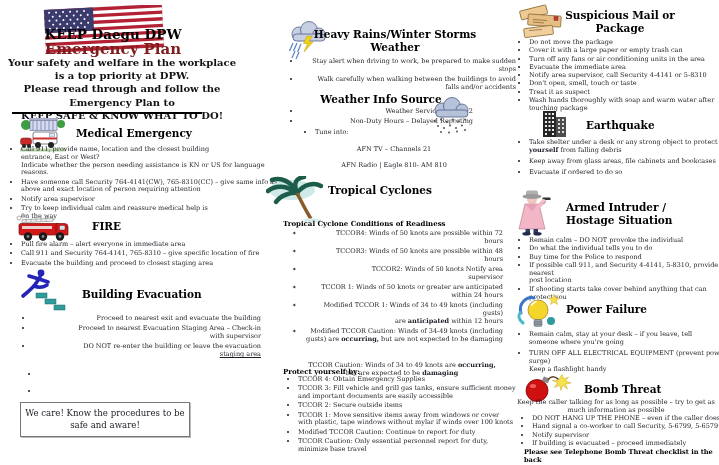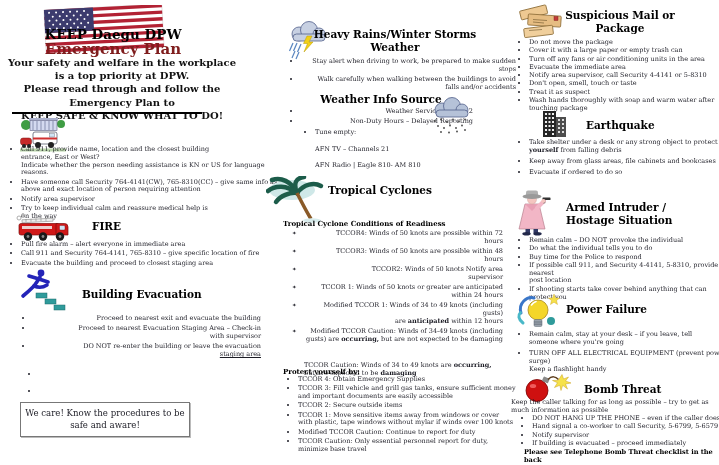--- a/index.html
+++ b/index.html
@@ -15,21 +15,21 @@
   .title-line2{font-weight:bold;font-size:15px;color:#7f1d1d;}
   .intro-line{font-weight:bold;font-size:10px;line-height:1.32;color:#111;}
   .blist{margin:0;padding-left:13px;list-style:disc;font-size:6.5px;line-height:1.2;}
   .blist li{margin:0 0 1.5px 0;white-space:pre-line;min-height:7px;}
   .gap2 li{margin-bottom:2.5px;text-align:right;}
   .gap3 li{margin-bottom:3.5px;}
   .tight li{margin-bottom:0.5px;}
   .diamond{list-style:none;padding-left:15px;}
   .diamond li{position:relative;}
   .diamond li::before{content:"\2726";position:absolute;left:-11px;top:0;font-size:5.5px;}
-  .sub-note{font-size:6.5px;line-height:1.2;white-space:pre-line;}
+  .sub-note{font-size:6.5px;line-height:1.2;white-space:pre-line;text-align:center;}
   .mini-head{font-weight:bold;font-size:7px;color:#000;}
   .divider{height:2px;background:#000;}
   .care-box{border:1px solid #777;box-shadow:1px 1px 0 #bbb;background:#fff;
     font-size:8.6px;line-height:1.35;text-align:center;padding:5px 3px;}
   .empty-list li{min-height:15px;}
   .footer-note{font-weight:bold;font-size:6.6px;color:#000;}
   .sub-lines div{margin-top:0.5px;}
 </style>
 </head>
 <body>
@@ -112,20 +112,21 @@
     <rect x="0.5" y="22" width="11" height="7" rx="2.5" fill="#c62a2a" stroke="#7a1212" stroke-width="0.5"></rect>
     <rect x="13" y="16" width="24" height="12" rx="2" fill="#ffffff" stroke="#5a6070" stroke-width="0.8"></rect>
     <rect x="13" y="21.5" width="24" height="2" fill="#d03030"></rect>
     <rect x="29.5" y="17.5" width="5" height="3.5" fill="#cfe4f4" stroke="#667" stroke-width="0.4"></rect>
     <circle cx="18" cy="29" r="3" fill="#222222"></circle>
       <circle cx="31" cy="29" r="3" fill="#222222"></circle>
     <circle cx="4" cy="30" r="2" fill="#222222"></circle>
       <circle cx="9" cy="30" r="2" fill="#222222"></circle>
     <rect x="0" y="32.5" width="46" height="3" fill="#9cc487" opacity="0.7"></rect>
   </svg>
+  <div class="abs sec-head" style="left:76px;top:127px">Medical Emergency</div>
   <ul class="abs blist" style="left:8px;top:146px;width:262px">
       <li>Call 911, provide name, location and the closest building
 entrance, East or West?
 Indicate whether the person needing assistance is KN or US for language reasons.</li>
       <li>Have someone call Security 764-4141(CW), 765-8310(CC) – give same info as
 above and exact location of person requiring attention</li>
       <li>Notify area supervisor</li>
       <li>Try to keep individual calm and reassure medical help is
 on the way</li>
     </ul>
@@ -216,21 +217,21 @@
 falls and/or accidents</li>
     </ul>
 
   <div class="abs center sec-head" style="left:296px;top:93px;width:170px">Weather Info Source</div>
   <div class="abs" style="left:288px;top:108px;width:185px">
     <ul class="blist gap2">
       <li>Weather Service  723-8112</li>
       <li>Non-Duty Hours – Delayed Reporting</li>
     </ul>
     <ul class="blist" style="margin-left:14px">
-      <li>Tune empty:</li>
+      <li>Tune into:</li>
     </ul>
     <div class="sub-lines sub-note" style="margin-left:27px">
       <div>AFN TV – Channels 21</div>
       <div>AFN Radio  |  Eagle 810- AM 810</div>
     </div>
   </div>
   <svg class="abs" style="left:428px;top:97px" width="48" height="40" viewBox="0 0 48 40">
     <g fill="#b5c2d8" stroke="#52608a" stroke-width="0.8">
       <circle cx="14" cy="13" r="7"></circle>
         <circle cx="24" cy="9" r="8.5"></circle>

